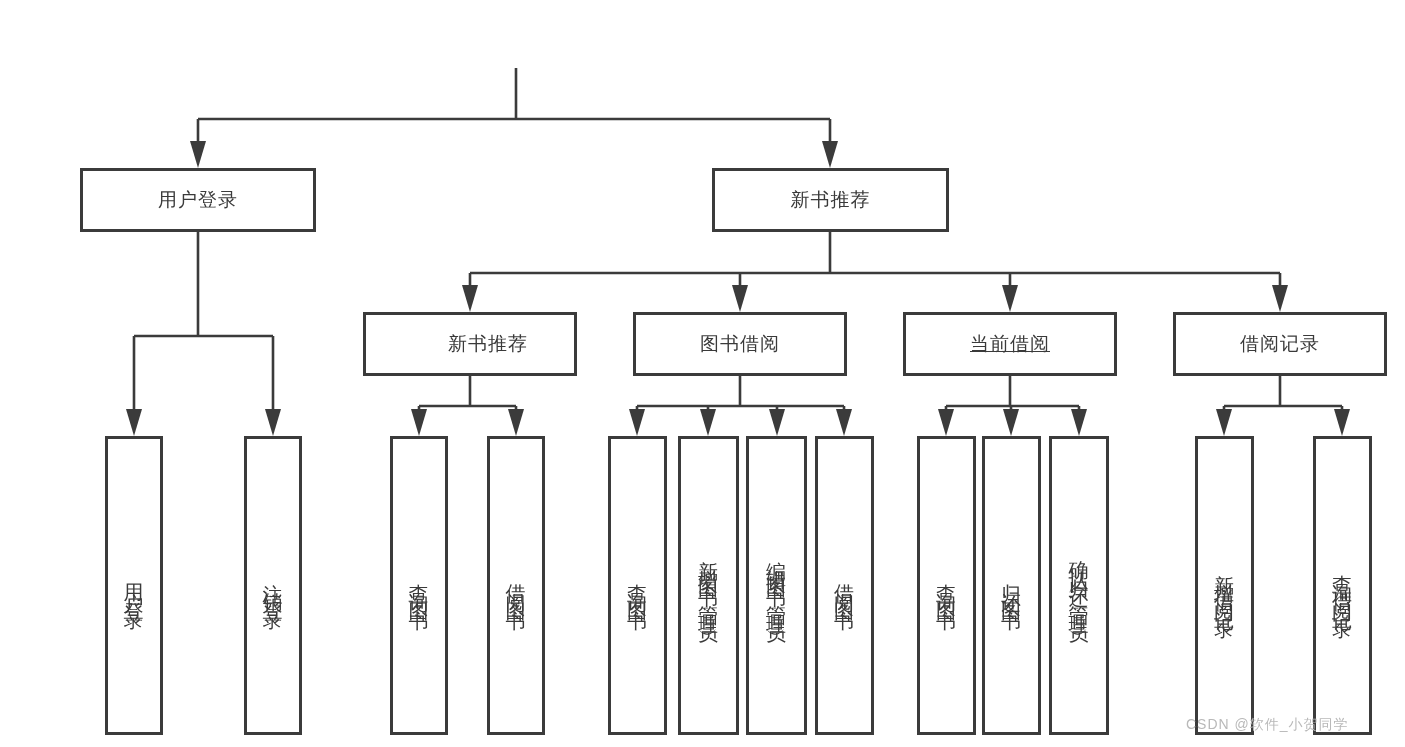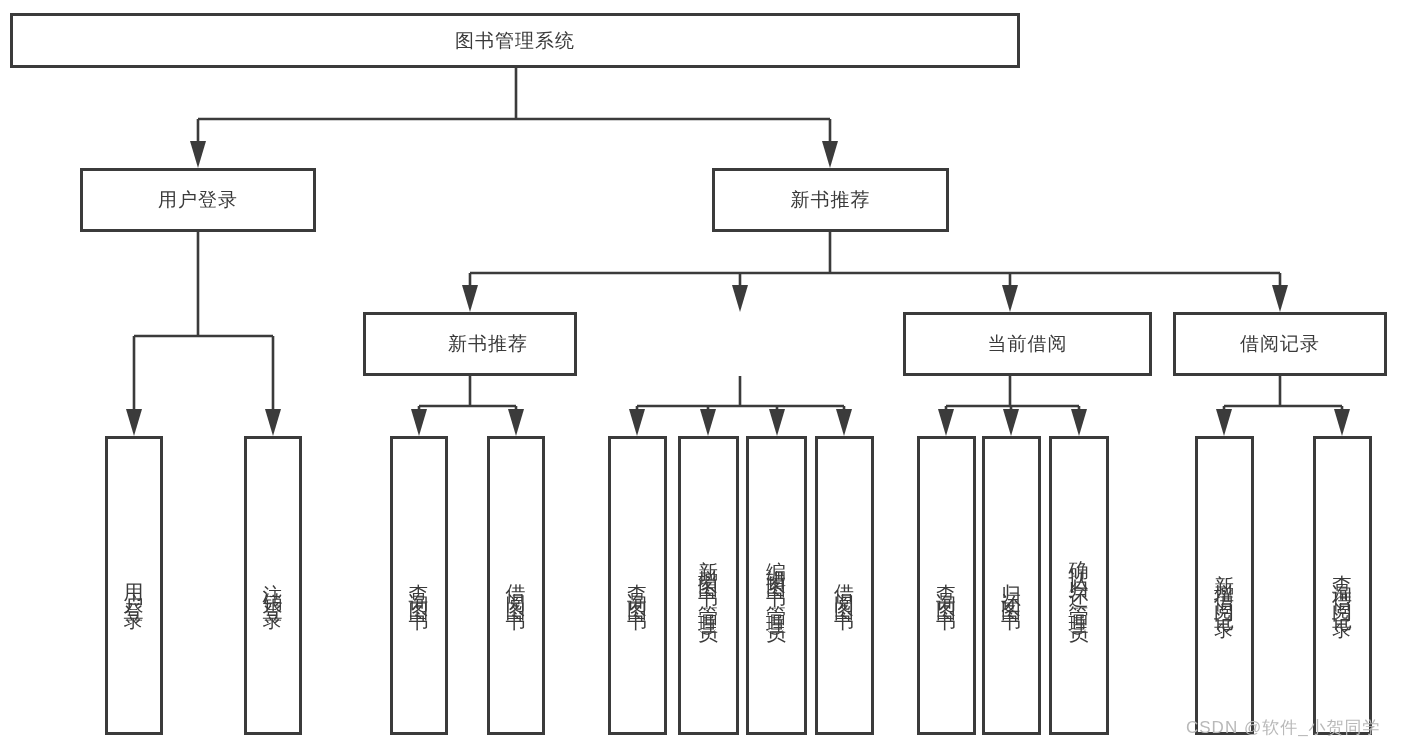--- a/index.html
+++ b/index.html
@@ -23,21 +23,21 @@
     border:3px solid #3b3b3b; background:#ffffff;
     display:flex; align-items:center; justify-content:center;
   }
   .vtext {
     writing-mode:vertical-rl; text-orientation:mixed;
     font-size:20px; line-height:1.1; letter-spacing:9px;
     color:#3a3a3a; white-space:nowrap;
   }
   .watermark {
     position:absolute; left:1186px; top:716px;
-    font-size:17px; color:#b9b9b9; letter-spacing:1px;
+    font-size:14px; color:#b9b9b9; letter-spacing:1px;
     white-space:nowrap;
   }
 </style>
 </head>
 <body>
 
 <div class="stage">
 
   <svg class="wires" width="1405" height="747" viewBox="0 0 1405 747">
     <g stroke="#3b3b3b" stroke-width="2.6" fill="none">
@@ -72,35 +72,35 @@
       <polygon points="769,409 785,409 777,436"></polygon>
       <polygon points="836,409 852,409 844,436"></polygon>
       <polygon points="938,409 954,409 946,436"></polygon>
       <polygon points="1003,409 1019,409 1011,436"></polygon>
       <polygon points="1071,409 1087,409 1079,436"></polygon>
       <polygon points="1216,409 1232,409 1224,436"></polygon>
       <polygon points="1334,409 1350,409 1342,436"></polygon>
     </g>
   </svg>
 
-  <div class="box" style="left:10px; top:13px; width:1010px; height:55px;">
-    <span>图书管理系统</span>
-  </div>
 
   <div class="box lvl2" style="left:80px; width:236px;">
     <span>用户登录</span>
   </div>
   <div class="box lvl2" style="left:712px; width:237px;">
     <span>新书推荐</span>
   </div>
 
   <div class="box lvl3" style="left:363px; width:214px;padding-left:36px;">
     <span>新书推荐</span>
   </div>
-  <div class="box lvl3" style="left:903px; width:249px;">
+  <div class="box lvl3" style="left:633px; width:214px;">
+    <span>图书借阅</span>
+  </div>
+  <div class="box lvl3" style="left:903px; width:214px;text-decoration:underline;">
     <span>当前借阅</span>
   </div>
   <div class="box lvl3" style="left:1173px; width:214px;">
     <span>借阅记录</span>
   </div>
 
   <div class="vbox" style="left:105px; width:58px;">
     <span class="vtext">用户登录</span>
   </div>
   <div class="vbox" style="left:244px; width:58px;">

